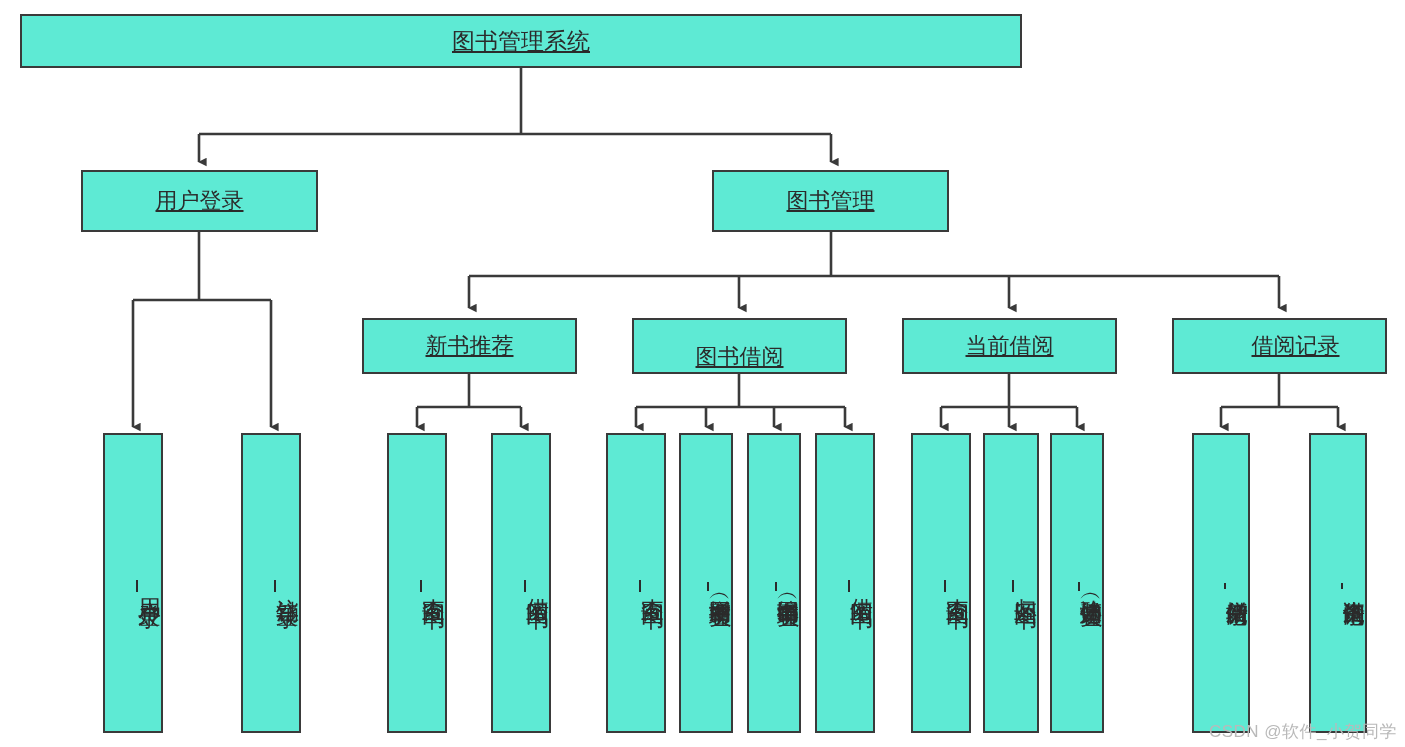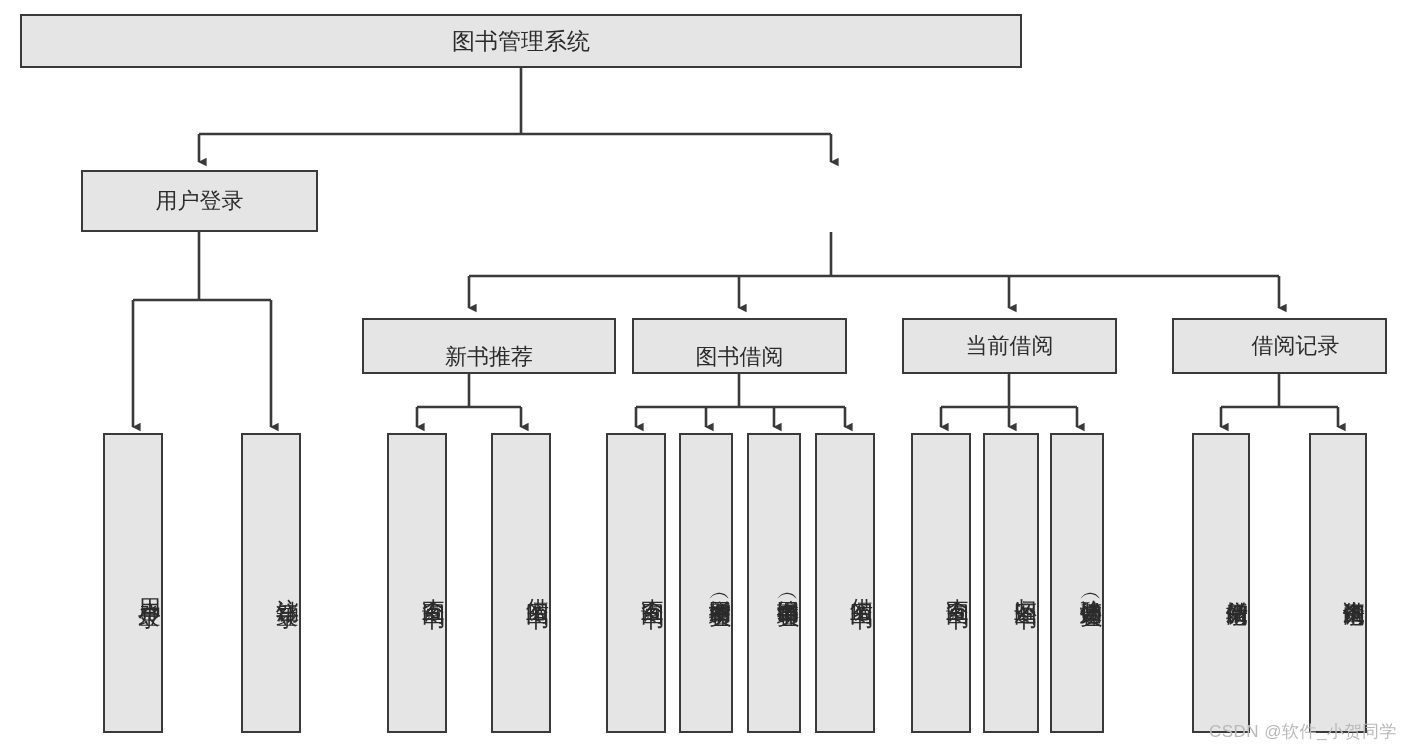--- a/index.html
+++ b/index.html
@@ -21,26 +21,27 @@
     position: absolute;
     left: 0;
     top: 0;
     width: 1405px;
     height: 747px;
     pointer-events: none;
   }
   .node {
     position: absolute;
     box-sizing: border-box;
-    background: #e5e5e5;
+    background: #5eead4;
     border: 2px solid #3a3a3a;
     display: flex;
     align-items: center;
     justify-content: center;
     color: #2b2b2b;
+    text-decoration: underline;
   }
   .node.root {
     font-size: 23px;
   }
   .node.level2 {
     font-size: 22px;
   }
   .node.leaf {
     
     writing-mode: vertical-rl;
@@ -127,22 +128,25 @@
     </g>
   </svg>
 
   <div class="node root" style="left:20px; top:14px; width:1002px; height:54px;">
     <span class="label">图书管理系统</span>
   </div>
 
   <div class="node level2" style="left:81px; top:170px; width:237px; height:62px;">
     <span class="label">用户登录</span>
   </div>
-
-  <div class="node level2" style="left:362px; top:318px; width:254px; height:56px;align-items:flex-end;">
+  <div class="node level2" style="left:712px; top:170px; width:237px; height:62px;">
+    <span class="label">图书管理</span>
+  </div>
+
+  <div class="node level2" style="left:362px; top:318px; width:215px; height:56px;">
     <span class="label">新书推荐</span>
   </div>
   <div class="node level2" style="left:632px; top:318px; width:215px; height:56px;align-items:flex-end;">
     <span class="label">图书借阅</span>
   </div>
   <div class="node level2" style="left:902px; top:318px; width:215px; height:56px;align-items:center;">
     <span class="label">当前借阅</span>
   </div>
   <div class="node level2" style="left:1172px; top:318px; width:215px; height:56px;padding-left:32px;">
     <span class="label">借阅记录</span>

